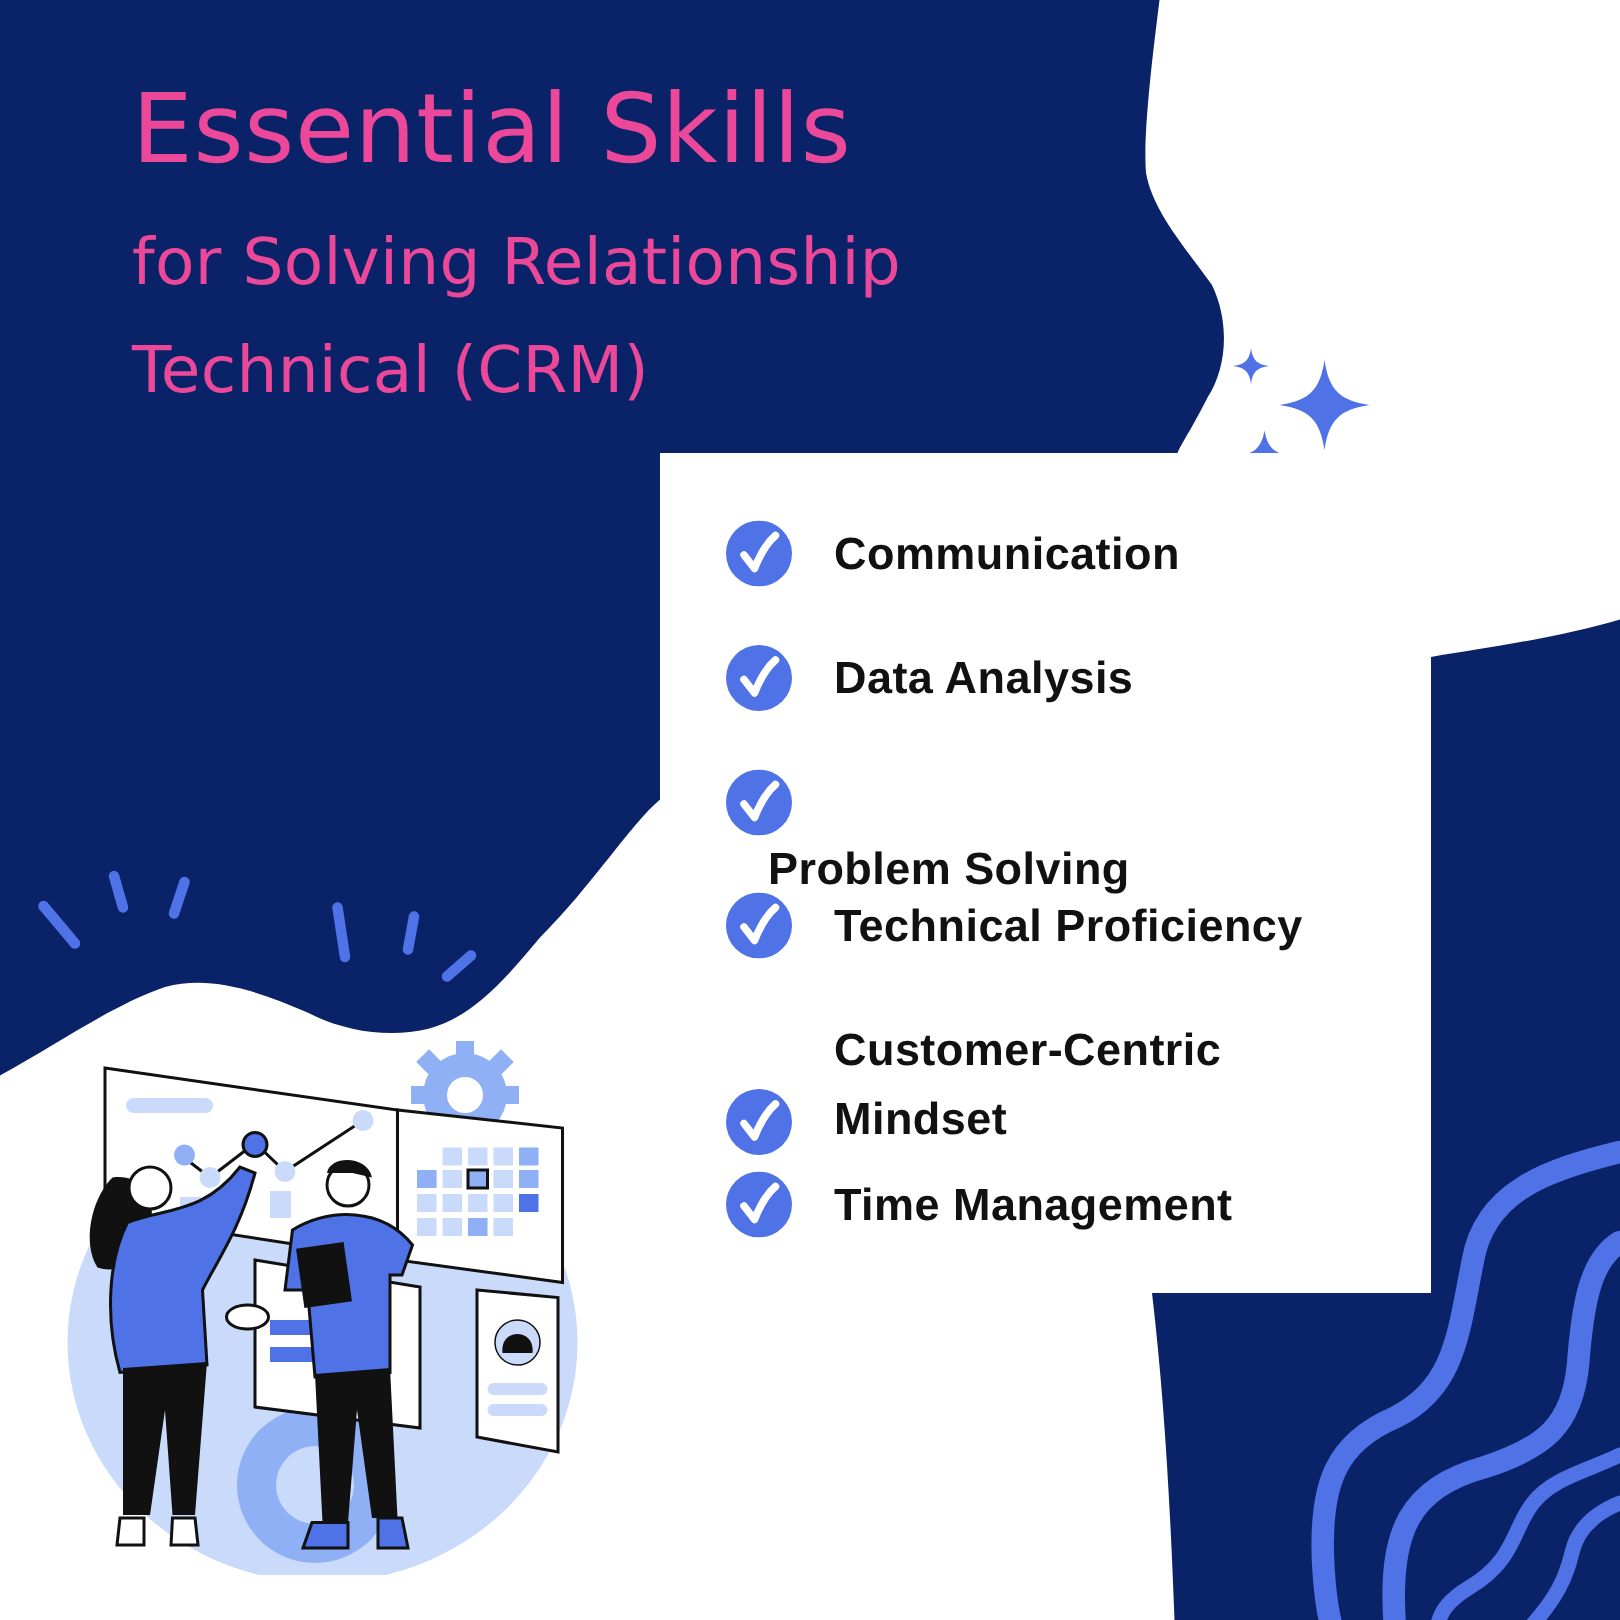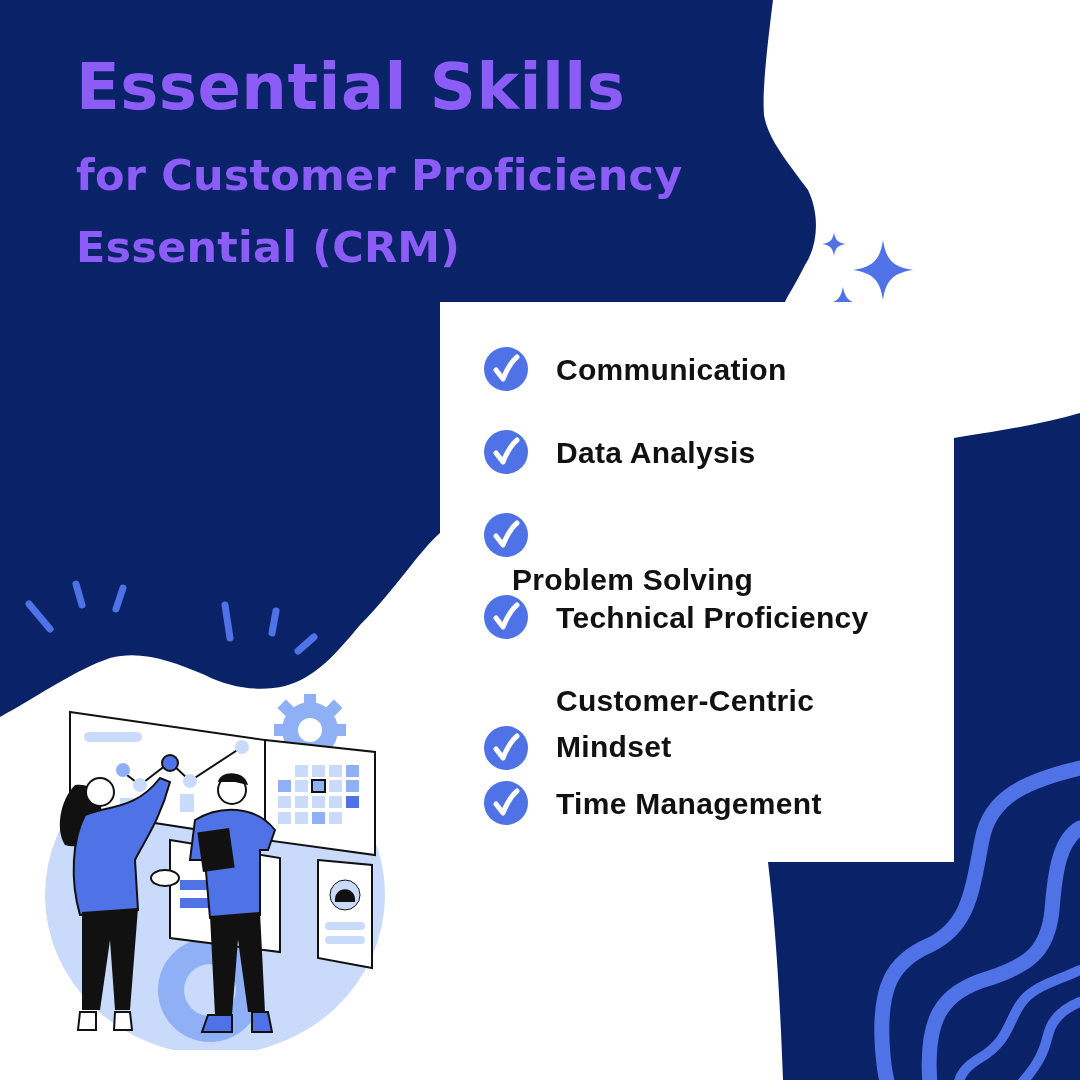--- a/index.html
+++ b/index.html
@@ -1,18 +1,18 @@
 <!DOCTYPE html>
 <html><head>
 <meta charset="utf-8">
 <style>
   html, body { margin:0; padding:0; }
   body { width:1080px; height:1080px; position:relative; overflow:hidden; background:#ffffff; font-family:"Liberation Sans", "DejaVu Sans", sans-serif; }
   .bg { position:absolute; left:0; top:0; width:1080px; height:1080px; }
-  .title { position:absolute; left:76px; color:#8b5cf6; font-family:"DejaVu Sans", sans-serif; font-weight:bold; margin:0; white-space:nowrap; }
+  .title { position:absolute; left:88px; color:#ec4899; font-family:"DejaVu Sans", sans-serif; font-weight:normal; margin:0; white-space:nowrap; }
   .t1 { top:50px; font-size:64px; letter-spacing:0.5px; }
   .t2 { top:150px; font-size:43px; letter-spacing:0.2px; }
   .t3 { top:222px; font-size:43px; letter-spacing:0.2px; }
   .card { position:absolute; left:440px; top:302px; width:514px; height:560px; background:#ffffff; border-radius:40px; }
   .item { position:absolute; left:484px; display:flex; align-items:flex-start; }
   .check { width:44px; height:44px; flex:0 0 44px; }
   .label { margin-left:28px; font-family:Liberation Sans, sans-serif; font-weight:bold; font-size:30px; color:#111111; line-height:46px; white-space:nowrap; letter-spacing:0.3px; }
   .illus { position:absolute; left:20px; top:690px; width:370px; height:360px; }
   .waves { position:absolute; left:860px; top:740px; width:220px; height:340px; }
   .stars { position:absolute; left:815px; top:225px; width:110px; height:105px; }
@@ -34,22 +34,22 @@
     <line x1="29" y1="604" x2="50" y2="629"></line>
     <line x1="76" y1="584" x2="82" y2="605"></line>
     <line x1="123" y1="588" x2="116" y2="609"></line>
     <line x1="225" y1="605" x2="230" y2="638"></line>
     <line x1="276" y1="611" x2="272" y2="633"></line>
     <line x1="314" y1="637" x2="298" y2="651"></line>
   </g>
 </svg>
 
 <h1 class="title t1">Essential Skills</h1>
-<div class="title t2">for Customer Proficiency</div>
-<div class="title t3">Essential (CRM)</div>
+<div class="title t2">for Solving Relationship</div>
+<div class="title t3">Technical (CRM)</div>
 
 <svg class="stars" viewBox="0 0 110 105">
   <g fill="#4F72E6">
     <path d="M19,7 C20,15 23,18 31,19 C23,20 20,23 19,31 C18,23 15,20 7,19 C15,18 18,15 19,7 Z"></path>
     <path d="M68,15 C71,35 78,42 98,45 C78,48 71,55 68,75 C65,55 58,48 38,45 C58,42 65,35 68,15 Z"></path>
     <path d="M28,62 C30,73 34,77 45,79 C34,81 30,85 28,96 C26,85 22,81 11,79 C22,77 26,73 28,62 Z"></path>
   </g>
 </svg>
 
 <div class="card"></div>

